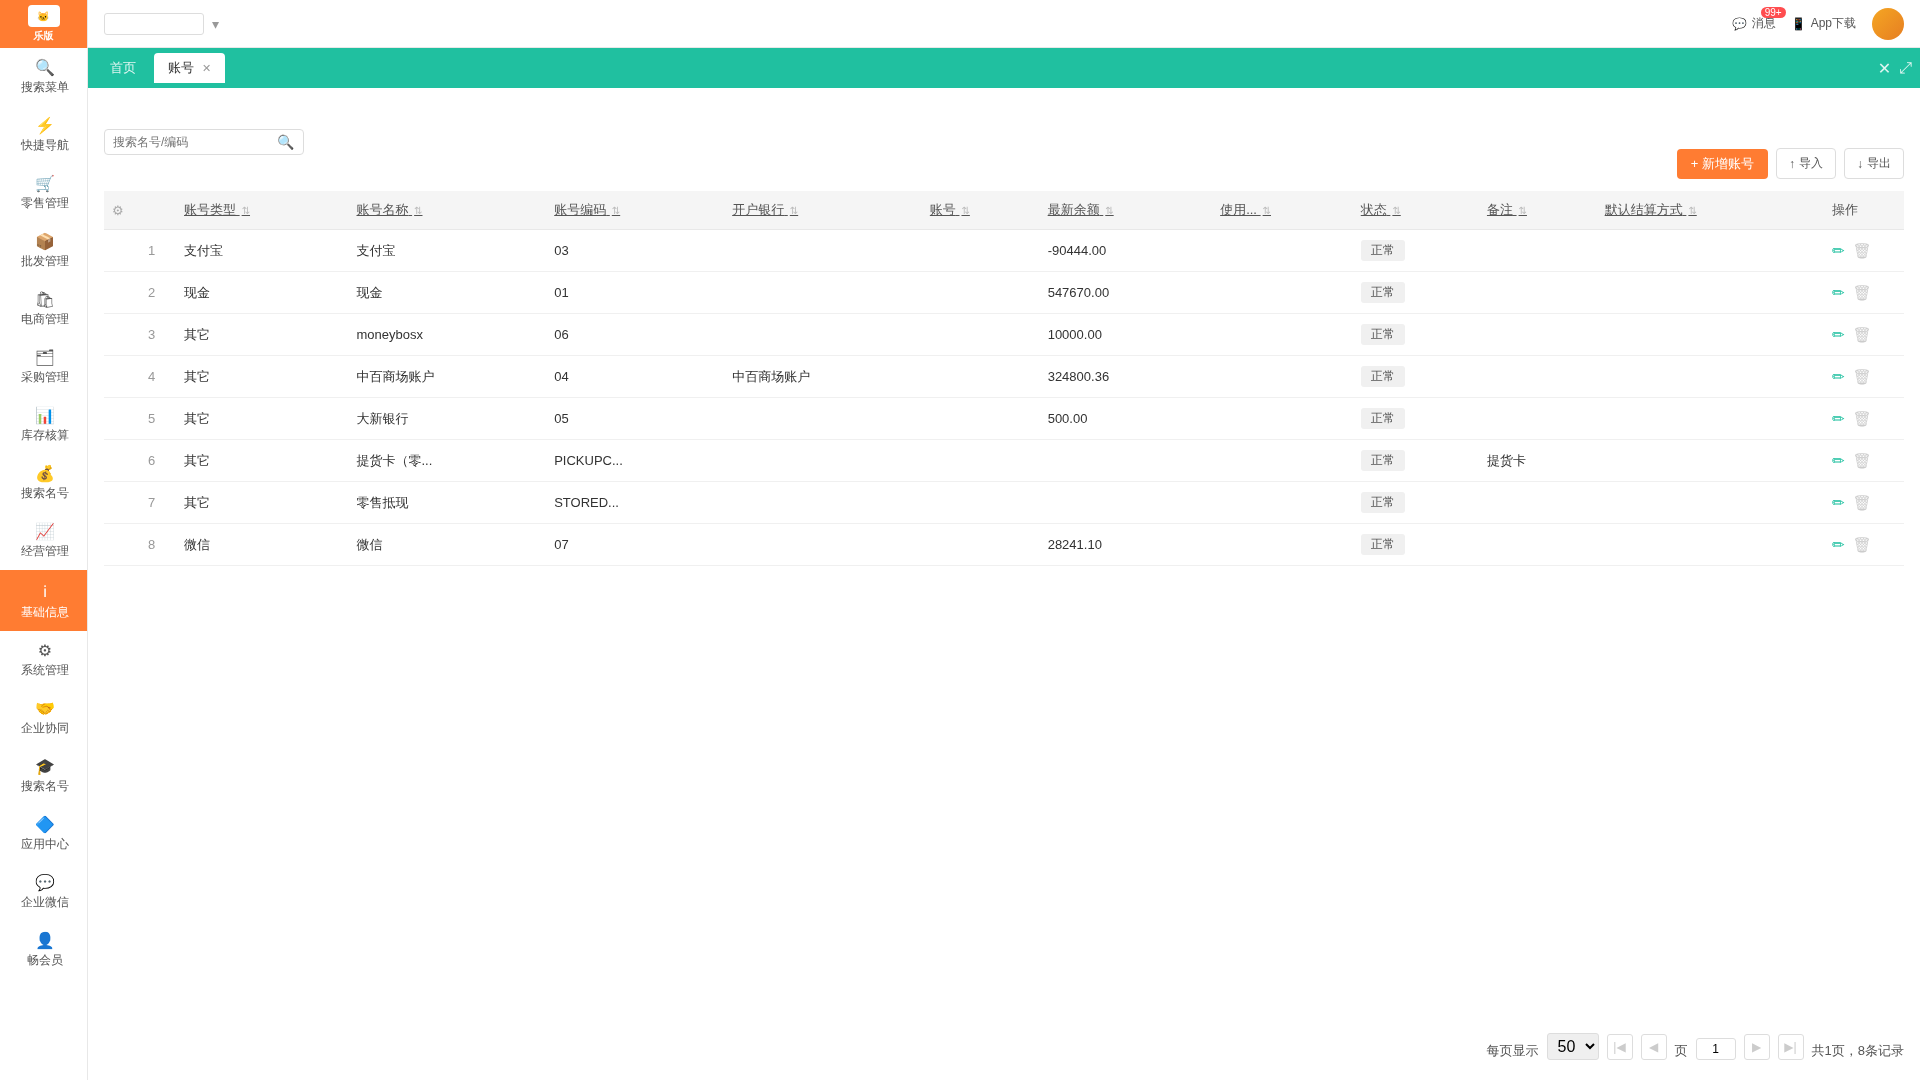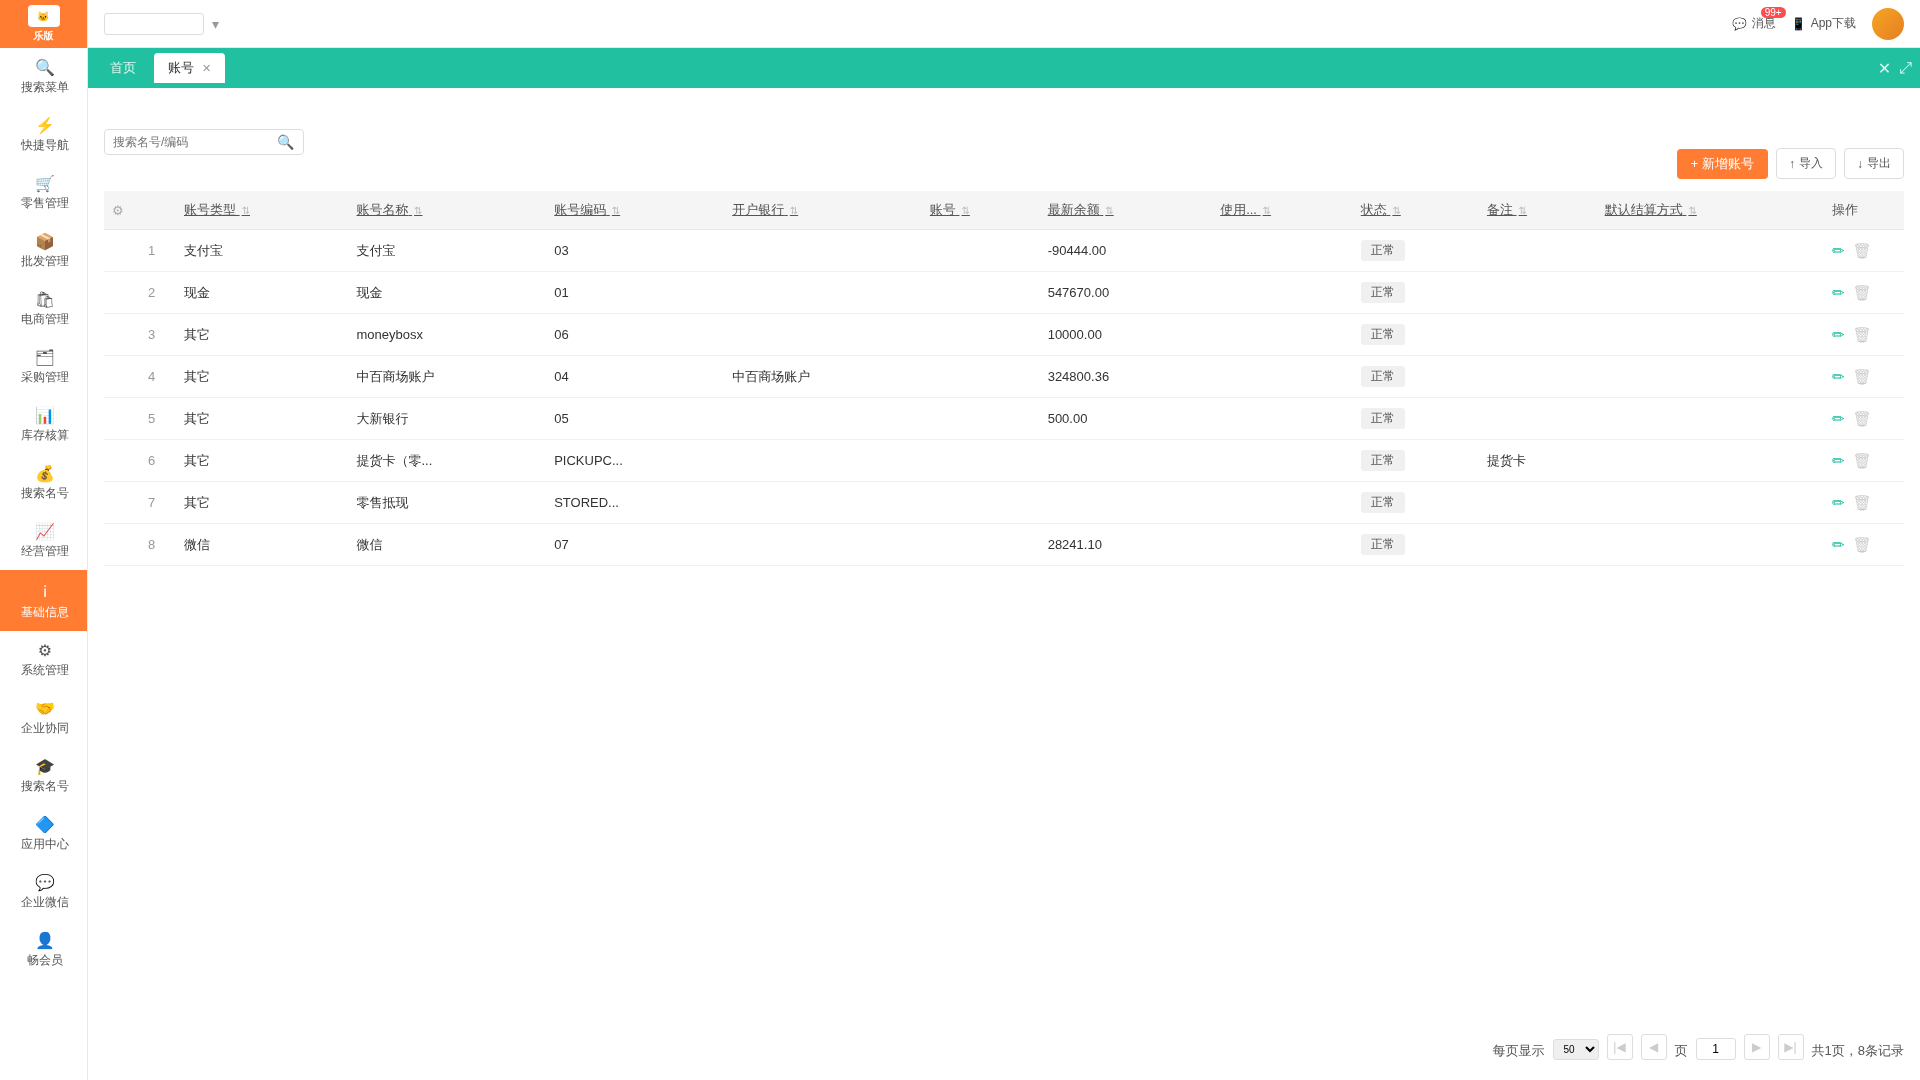--- a/index.html
+++ b/index.html
@@ -204,21 +204,21 @@
       padding: 12px 0 4px;
       gap: 8px;
       font-size: 13px;
       color: #555;
       flex-shrink: 0;
     }
     .pagination .page-size-select {
       border: 1px solid #ddd;
       border-radius: 3px;
       padding: 3px 6px;
-      font-size: 10px;
+      font-size: 16px;
       cursor: pointer;
     }
     .pagination .page-btn {
       width: 26px;
       height: 26px;
       border: 1px solid #ddd;
       border-radius: 3px;
       background: #fff;
       cursor: pointer;
       display: flex;

